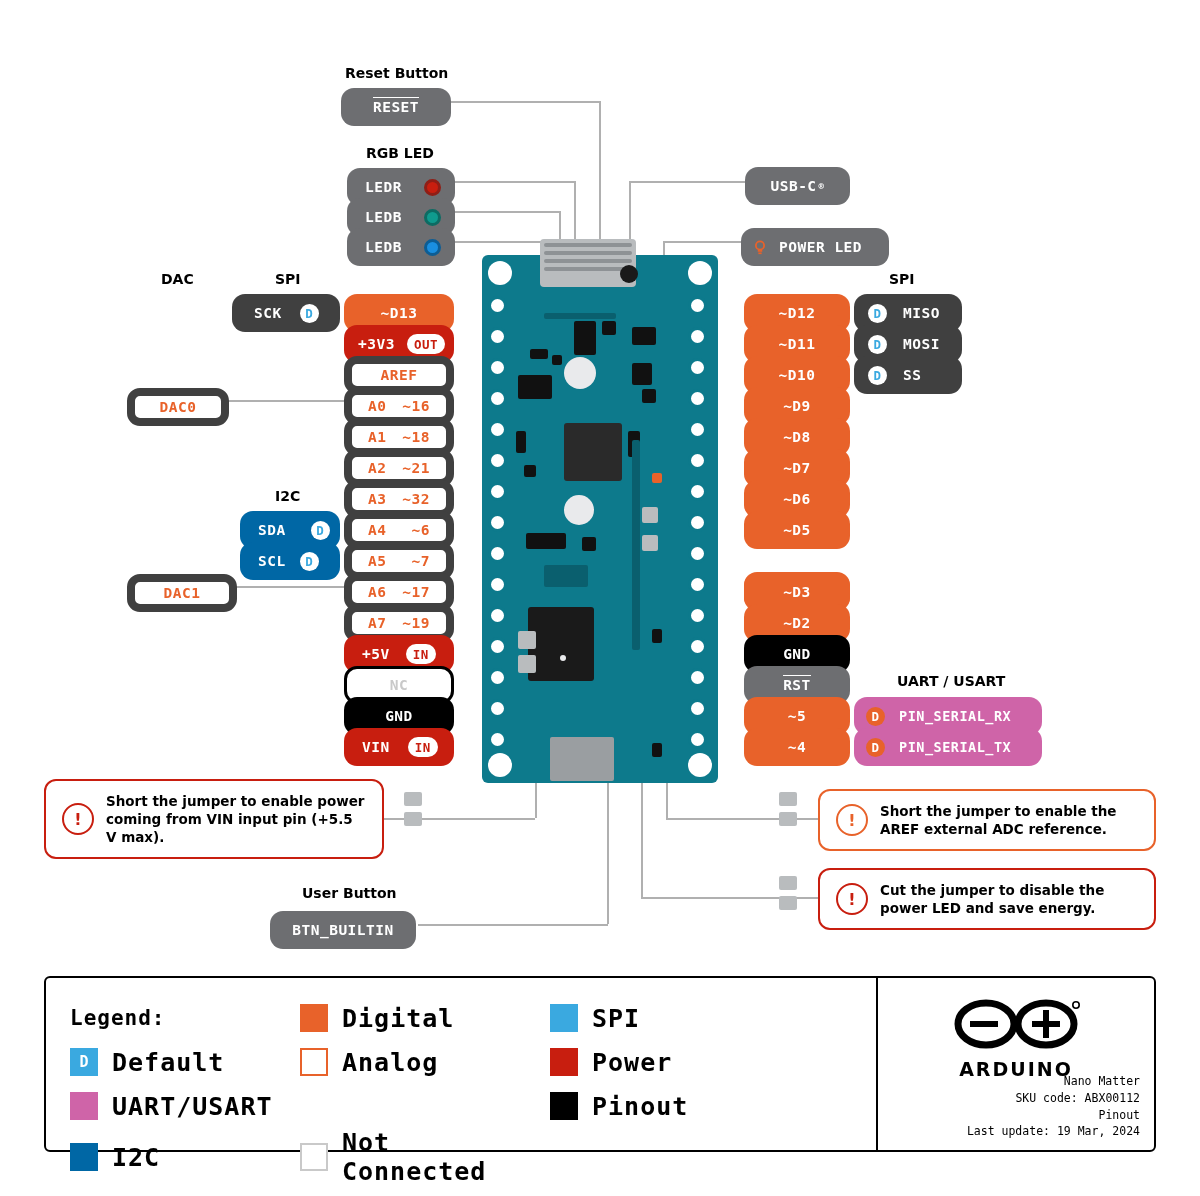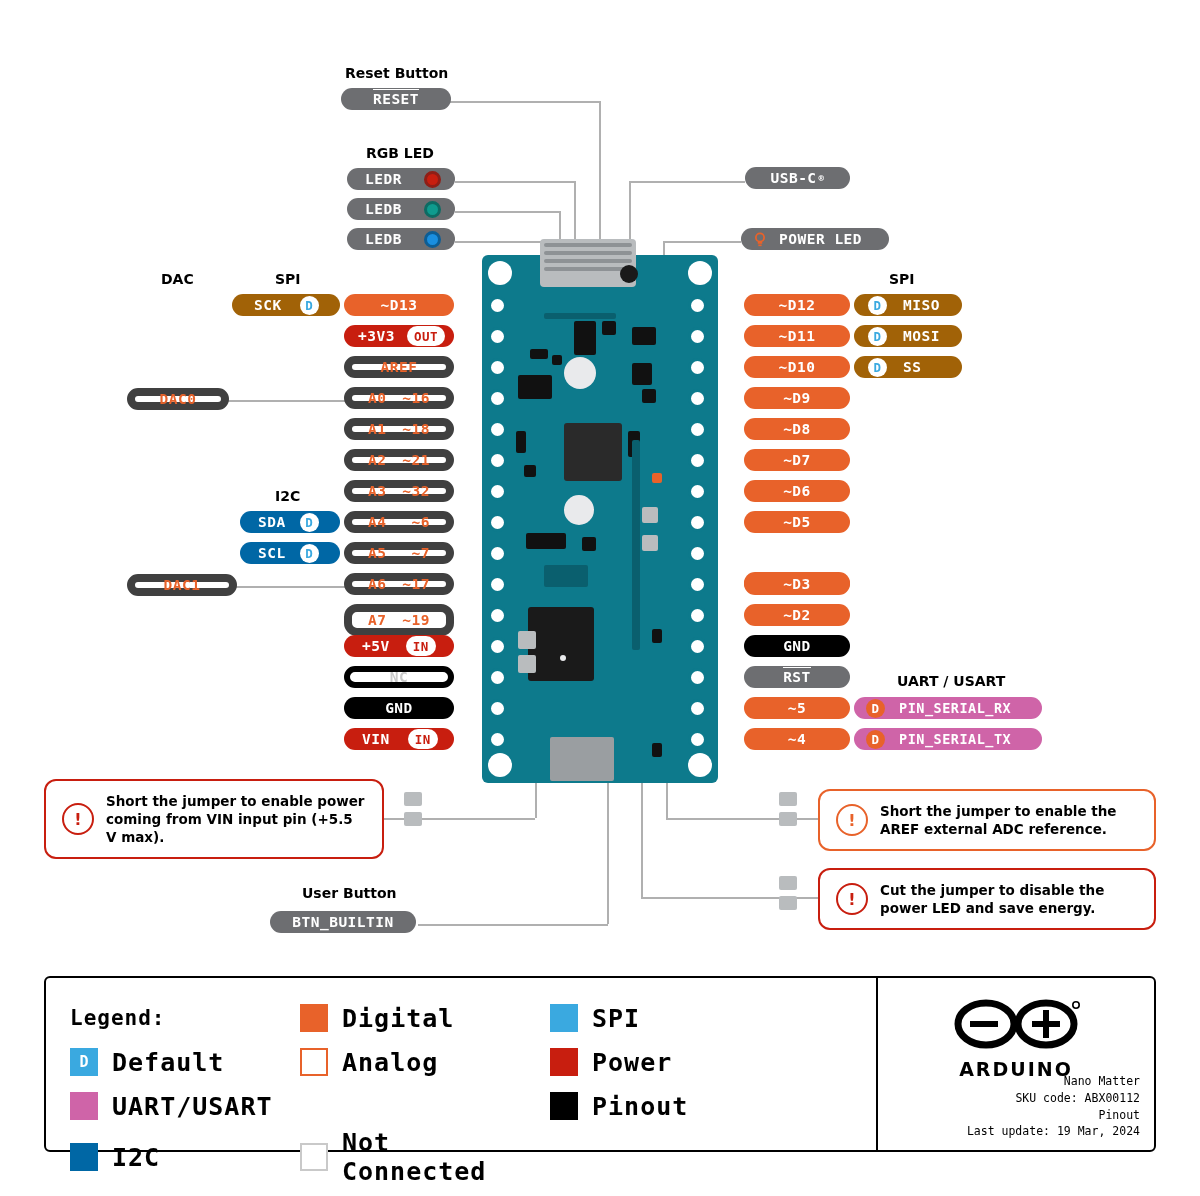--- a/index.html
+++ b/index.html
@@ -1,31 +1,31 @@
 <!DOCTYPE html>
 <html><head>
 <meta charset="utf-8">
 <style>
   html,body{margin:0;padding:0;}
   body{width:1200px;height:1196px;background:#ffffff;font-family:"DejaVu Sans Mono",monospace;position:relative;overflow:hidden;}
   .stage{position:relative;width:1200px;height:1196px;}
 
   
-  .pill{position:absolute;height:22px;border-radius:13px;display:flex;align-items:center;justify-content:center;
+  .pill{position:absolute;height:38px;border-radius:13px;display:flex;align-items:center;justify-content:center;
         font-family:"DejaVu Sans Mono",monospace;font-size:14.5px;font-weight:bold;letter-spacing:.5px;color:#fff;box-sizing:border-box;text-align:right;}
   .pill.sm{font-size:13.5px;}
   .orange{background:#e8622a;}
   .red{background:#c81e0f;}
   .black{background:#000000;}
   .gray{background:#6d6e71;}
-  .blue{background:#a16207;}
+  .blue{background:#404040;}
   .dblue{background:#0067a5;}
   .pink{background:#cf64a8;}
   .outline-orange{background:#ffffff;border:8px solid #404040;color:#e8622a;}
-  .outline-gray{background:#ffffff;border:6px solid #000000;color:#c9c9c9;}
+  .outline-gray{background:#ffffff;border:3px solid #000000;color:#c9c9c9;}
   .label{position:absolute;font-family:"DejaVu Sans",sans-serif;font-weight:bold;font-size:14px;color:#000;}
   .wire{position:absolute;background:#b0b0b0;}
   .wire.h{height:1.5px;}
   .wire.v{width:1.5px;}
 
   
   .dbadge{width:19px;height:19px;border-radius:50%;background:#3aa9e0;color:#fff;font-size:12.5px;
           display:flex;align-items:center;justify-content:center;font-weight:bold;font-family:"DejaVu Sans Mono",monospace;}
   .dbadge.white{background:#ffffff;color:#3aa9e0;}
   .dbadge.pinkb{background:#e8622a;color:#fff;}
@@ -258,21 +258,21 @@
   </div>
   <div class="pill outline-orange" style="left:344px;top:449px;width:110px;justify-content:space-between;padding:0 16px;">
     <span>A2</span>
       <span>~21</span>
   </div>
   <div class="pill outline-orange" style="left:344px;top:480px;width:110px;justify-content:space-between;padding:0 16px;">
     <span>A3</span>
       <span>~32</span>
   </div>
 
-  <div class="pill dblue" style="left:240px;top:511px;width:100px;justify-content:flex-start;padding-left:18px;gap:14px;">
+  <div class="pill dblue" style="left:240px;top:511px;width:100px;justify-content:flex-start;padding-left:18px;gap:25px;">
     <span>SDA</span>
     <span class="dbadge white">D</span>
   </div>
   <div class="pill outline-orange" style="left:344px;top:511px;width:110px;justify-content:space-between;padding:0 16px;">
     <span>A4</span>
       <span>~6</span>
   </div>
 
   <div class="pill dblue" style="left:240px;top:542px;width:100px;justify-content:flex-start;padding-left:18px;gap:14px;">
     <span>SCL</span>

